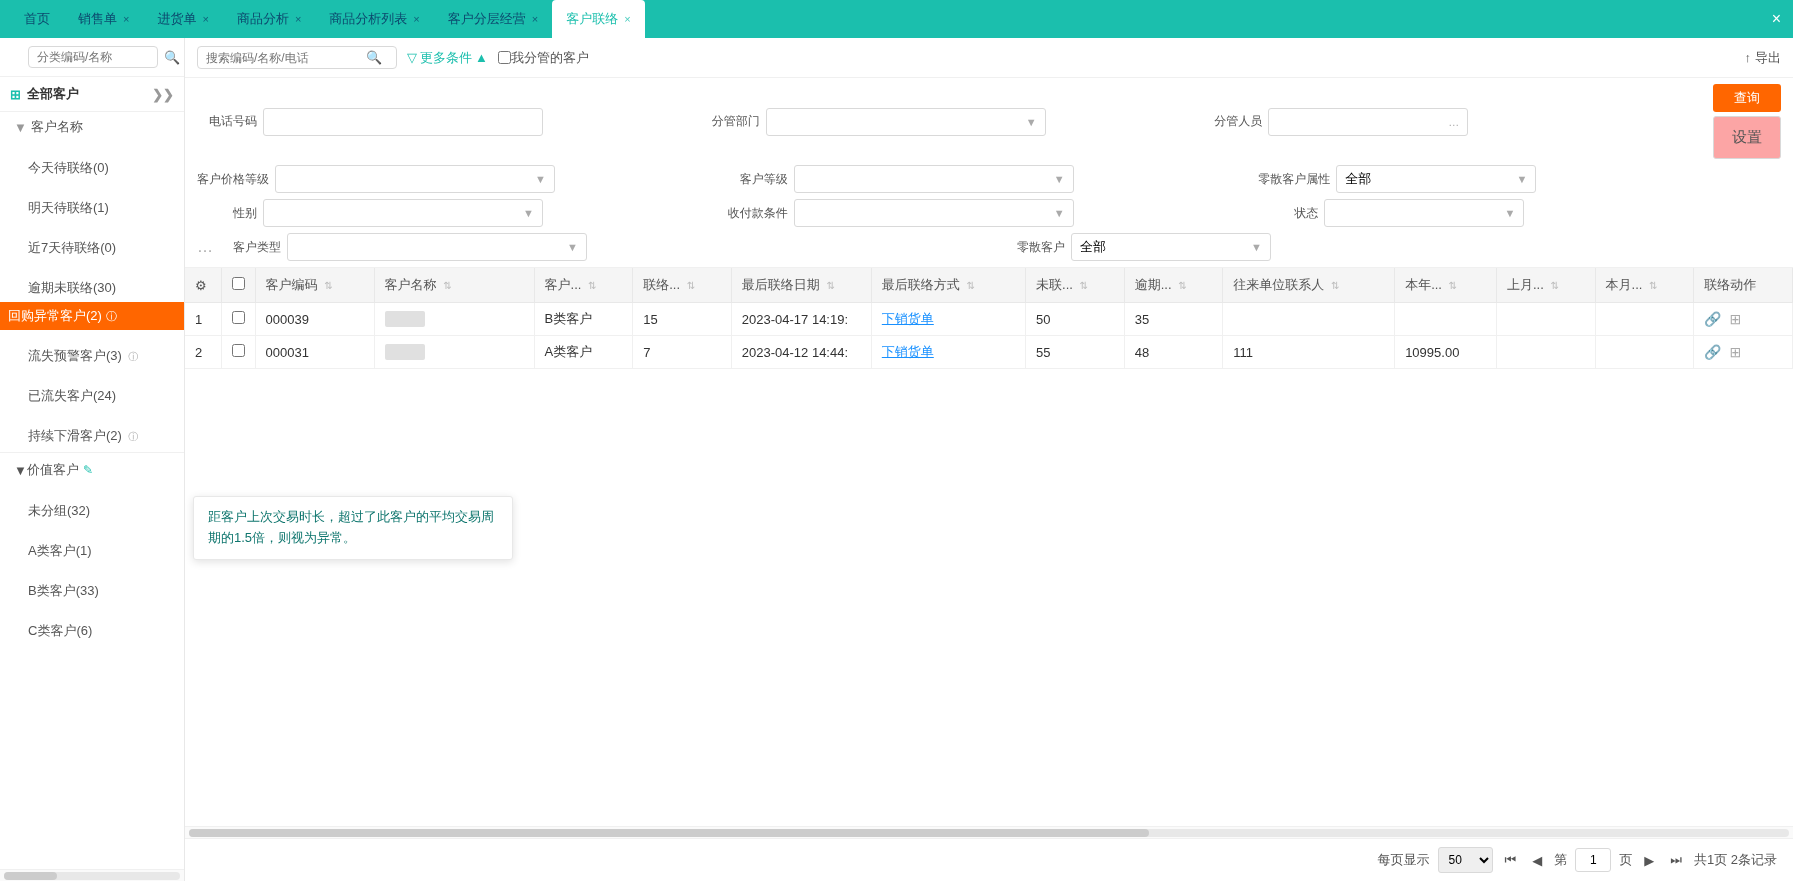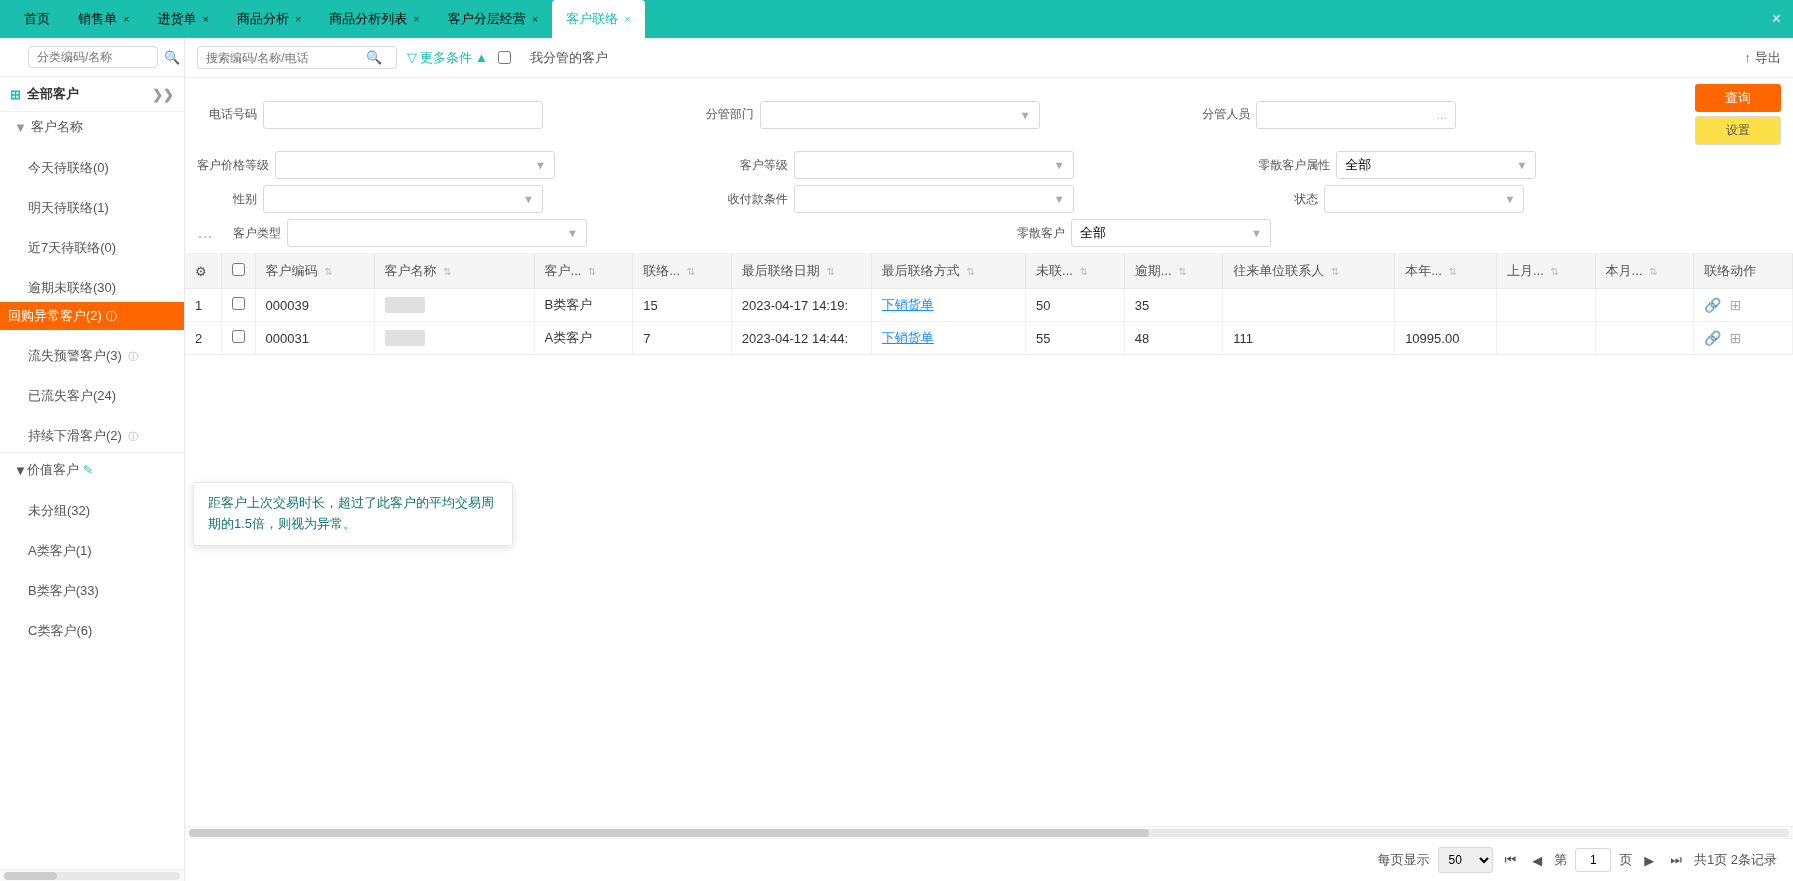--- a/index.html
+++ b/index.html
@@ -6,21 +6,21 @@
     body { background: #f5f5f5; overflow: hidden; width: 1793px; height: 881px; }
 
     
     .top-nav {
       display: flex; align-items: center;
       background: #1bbfad;
       height: 38px; padding: 0 10px;
       position: relative;
     }
     .top-nav .nav-item {
-      color: #000000; padding: 0 14px; height: 38px; display: flex; align-items: center;
+      color: #0c4a6e; padding: 0 14px; height: 38px; display: flex; align-items: center;
       cursor: pointer; white-space: nowrap; font-size: 13px;
     }
     .top-nav .nav-item.active {
       background: #fff; color: #1bbfad; border-radius: 4px 4px 0 0;
     }
     .top-nav .nav-item .close-x { margin-left: 6px; font-size: 11px; opacity: 0.8; }
     .top-nav .nav-close-btn {
       position: absolute; right: 12px; top: 50%; transform: translateY(-50%);
       color: #fff; font-size: 16px; cursor: pointer;
     }
@@ -83,21 +83,21 @@
       display: flex; align-items: center; border: 1px solid #d9d9d9;
       border-radius: 4px; padding: 3px 8px; width: 200px;
     }
     .toolbar-search input { border: none; outline: none; font-size: 12px; width: 160px; }
     .toolbar-search .s-icon { color: #aaa; }
 
     .more-conditions {
       display: flex; align-items: center; color: #1bbfad; cursor: pointer; white-space: nowrap;
       font-size: 12px; gap: 3px;
     }
-    .my-customer { display: flex; align-items: center; gap: 19px; font-size: 12px; color: #555; cursor: pointer; }
+    .my-customer { display: flex; align-items: center; gap: 0; font-size: 12px; color: #555; cursor: pointer; }
     .my-customer input[type=checkbox] { cursor: pointer; }
     .export-btn {
       margin-left: auto; display: flex; align-items: center; gap: 4px;
       color: #555; font-size: 12px; cursor: pointer;
     }
 
     
     .filter-area {
       background: #fff; border-bottom: 1px solid #f0f0f0; padding: 6px 12px;
     }
@@ -114,25 +114,25 @@
     .filter-select {
       flex: 1; border: 1px solid #d9d9d9; border-radius: 3px; padding: 4px 8px;
       font-size: 12px; outline: none; height: 28px; background: #fff;
       display: flex; align-items: center; justify-content: space-between; cursor: pointer;
       position: relative;
     }
     .filter-select .chevron { color: #aaa; font-size: 11px; }
 
     .btn-query {
       background: #ff6600; color: #fff; border: none; border-radius: 3px;
-      padding: 5px 30px; cursor: pointer; font-size: 13px;
+      padding: 5px 18px; cursor: pointer; font-size: 13px;
     }
     .btn-settings {
-      background: #fde047; color: #555; border: 1px solid #d9d9d9; border-radius: 3px;
-      padding: 5px 18px; cursor: pointer; font-size: 12px;
+      background: #fca5a5; color: #555; border: 1px solid #d9d9d9; border-radius: 3px;
+      padding: 11px 18px; cursor: pointer; font-size: 15px;
     }
     .filter-dots { color: #aaa; cursor: pointer; font-size: 16px; }
 
     
     .table-area { flex: 1; overflow: auto; padding: 0; background: #fff; }
     table { width: 100%; border-collapse: collapse; font-size: 12px; }
     thead tr { background: #f5f5f5; }
     th {
       padding: 8px 10px; text-align: left; color: #555; font-weight: normal;
       border-bottom: 1px solid #e8e8e8; border-right: 1px solid #e8e8e8;

